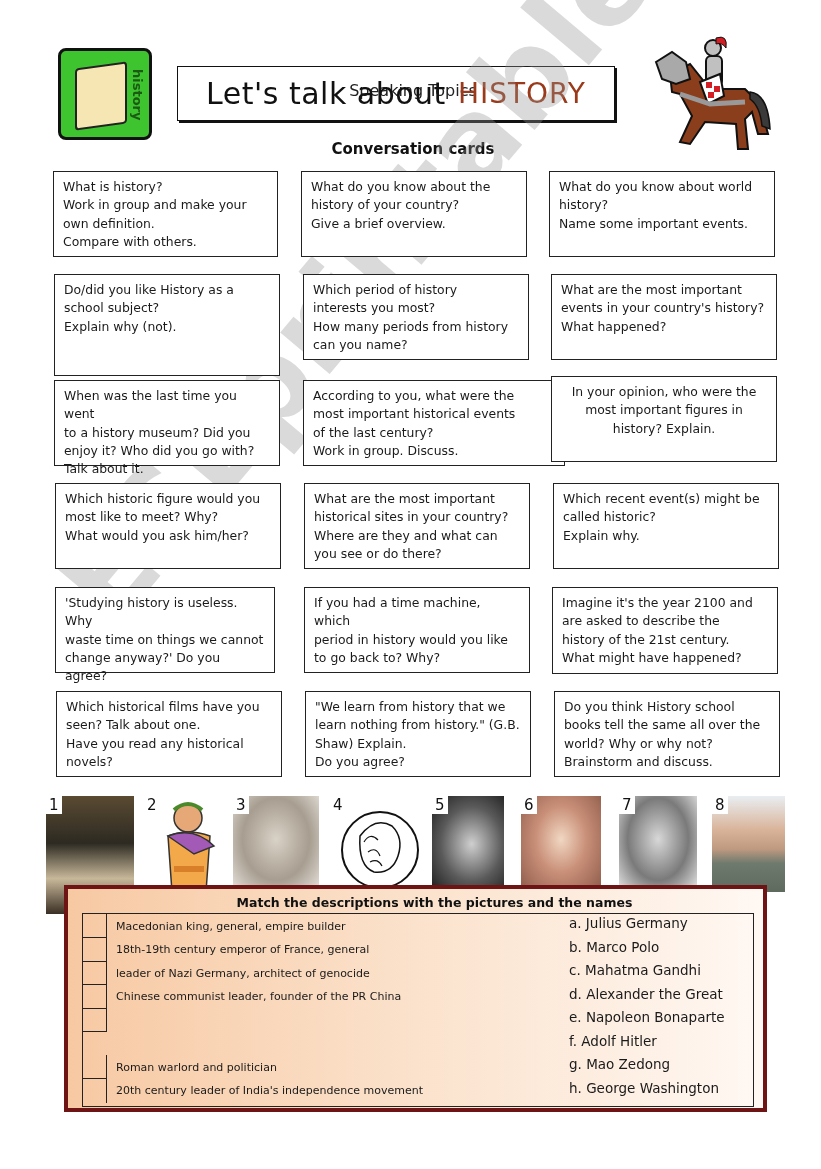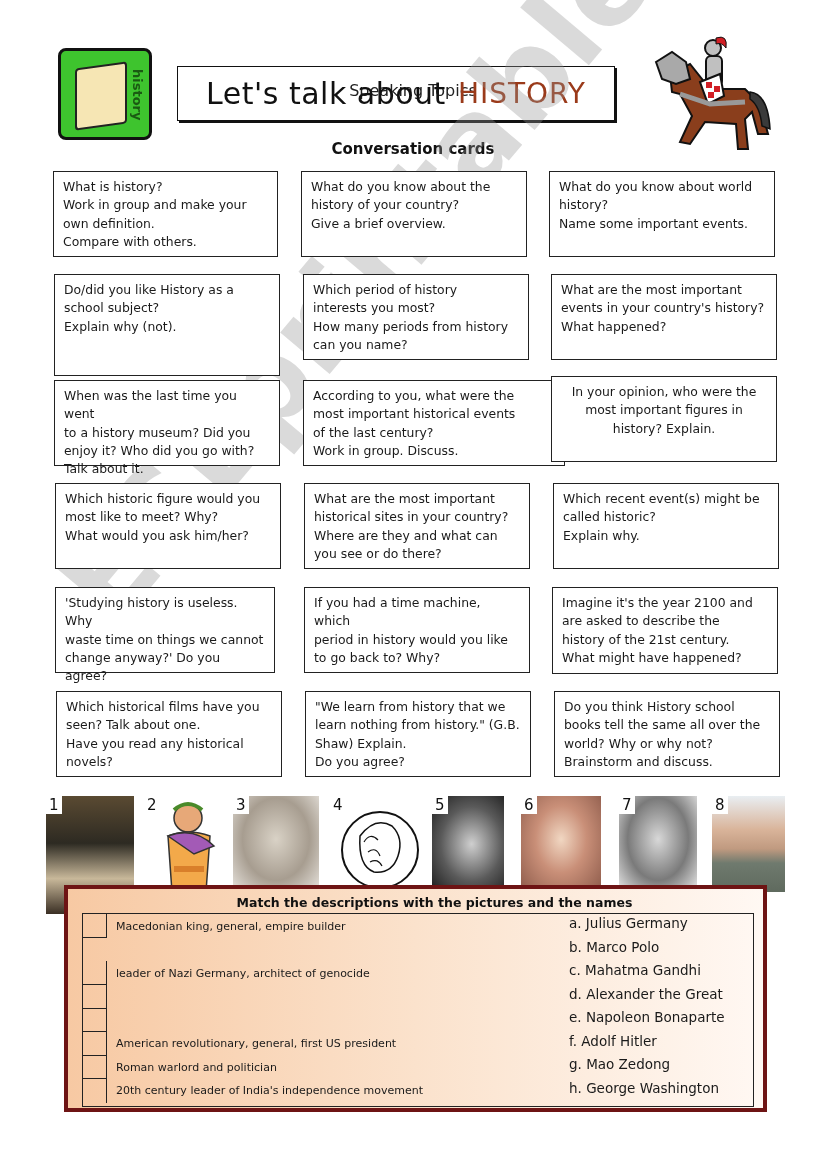--- a/index.html
+++ b/index.html
@@ -182,33 +182,34 @@
   <div class="pic-num">8</div>
 </div>
 
 <div class="abs match">
   <div class="match-heading">Match the descriptions with the pictures and the names</div>
   <div class="match-table">
     <div class="desc-row" style="top:0px;">
       <div class="desc-box"></div>
       <div class="desc-text">Macedonian king, general, empire builder</div>
     </div>
+    <div class="desc-row" style="top:23.5px;">
+      <div class="desc-box"></div>
+      <div class="desc-text">18th-19th century emperor of France, general</div>
+    </div>
     <div class="desc-row" style="top:47px;">
       <div class="desc-box"></div>
       <div class="desc-text">leader of Nazi Germany, architect of genocide</div>
     </div>
     <div class="desc-row" style="top:70.5px;">
       <div class="desc-box"></div>
+      <div class="desc-text">Chinese communist leader, founder of the PR China</div>
     </div>
     <div class="desc-row" style="top:94px;">
       <div class="desc-box"></div>
-    </div>
-    <div class="desc-row" style="top:117.5px;">
-      <div class="desc-box"></div>
-      <div class="desc-text">American revolutionary, general, first US president</div>
     </div>
     <div class="desc-row" style="top:141px;">
       <div class="desc-box"></div>
       <div class="desc-text">Roman warlord and politician</div>
     </div>
     <div class="desc-row" style="top:164.5px;">
       <div class="desc-box" style="border-bottom:none;"></div>
       <div class="desc-text">20th century leader of India's independence movement</div>
     </div>
 

